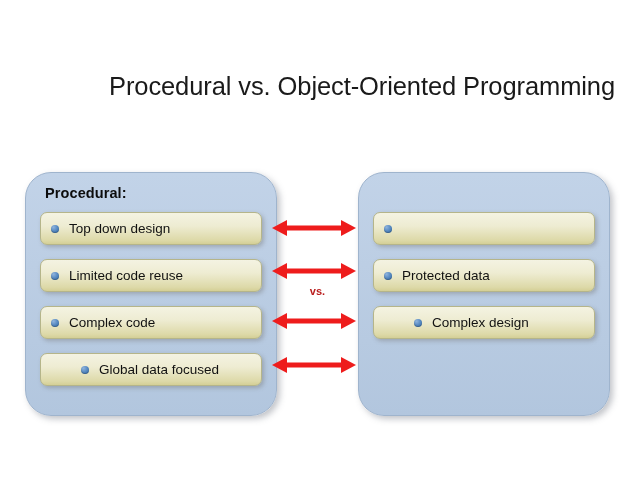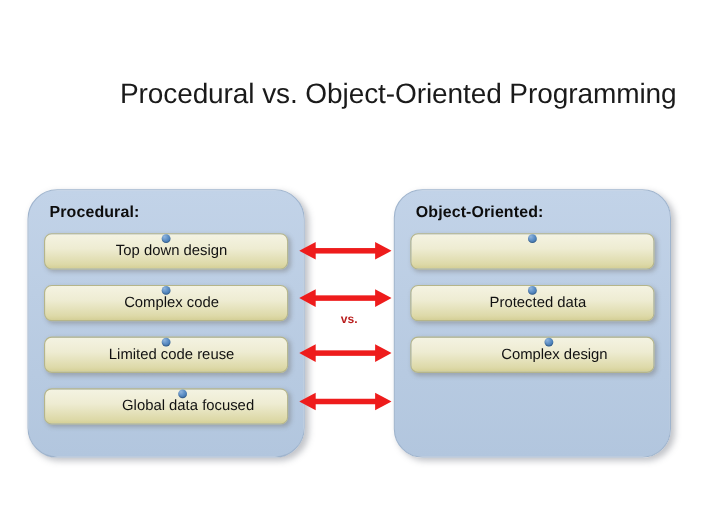--- a/index.html
+++ b/index.html
@@ -36,21 +36,21 @@
     position: absolute;
     top: 172px;
     width: 252px;
     height: 244px;
     border-radius: 26px;
     background: linear-gradient(180deg, #c2d3e8 0%, #bccee4 38%, #b2c6de 100%);
     border: 1px solid #9fb4cd;
     box-shadow: 3px 3px 6px rgba(120,125,135,0.45);
     box-sizing: border-box;
   }
-  #panel-procedural { left: 25px; border-radius: 27px; }
+  #panel-procedural { left: 25px; }
   #panel-object-oriented { left: 358px; }
 
   .panel-header {
     position: absolute;
     left: 19px;
     top: 12px;
     font-size: 14.5px;
     font-weight: bold;
     color: #0d0d0d;
     letter-spacing: 0.1px;
@@ -69,21 +69,20 @@
     height: 33px;
     margin-bottom: 14px;
     border-radius: 7px;
     border: 1px solid #b5b58a;
     background: linear-gradient(180deg, #f4f3e2 0%, #eeecd2 42%, #ddd9a8 88%, #d4cf96 100%);
     box-shadow: 2px 2px 4px rgba(120,120,120,0.45);
     box-sizing: border-box;
     display: flex;
     align-items: center;
     padding-left: 10px;
-    flex-direction: column;
   }
   .item-box:last-child { margin-bottom: 0; padding-left: 40px; }
 
   .bullet {
     width: 8px;
     height: 8px;
     border-radius: 50%;
     flex: 0 0 auto;
     background: radial-gradient(circle at 32% 28%, #8fb4dd 0%, #5b8dc4 45%, #2f6aa8 100%);
     box-shadow: inset 0 -1px 1px rgba(0,0,0,0.25);
@@ -131,38 +130,37 @@
   <div class="panel-header">Procedural:</div>
   <div class="item-list">
 
     <div class="item-box">
       <span class="bullet"></span>
       <span class="item-label">Top down design</span>
     </div>
 
     <div class="item-box">
       <span class="bullet"></span>
+      <span class="item-label">Limited code reuse</span>
+    </div>
+
+    <div class="item-box">
+      <span class="bullet"></span>
       <span class="item-label">Complex code</span>
     </div>
 
     <div class="item-box">
       <span class="bullet"></span>
-      <span class="item-label">Limited code reuse</span>
-    </div>
-
-    <div class="item-box">
-      <span class="bullet"></span>
       <span class="item-label">Global data focused</span>
     </div>
 
   </div>
 </div>
 
 <div class="panel" id="panel-object-oriented">
-  <div class="panel-header">Object-Oriented:</div>
   <div class="item-list">
 
     <div class="item-box">
       <span class="bullet"></span>
     </div>
 
 
     <div class="item-box">
       <span class="bullet"></span>
       <span class="item-label">Protected data</span>

